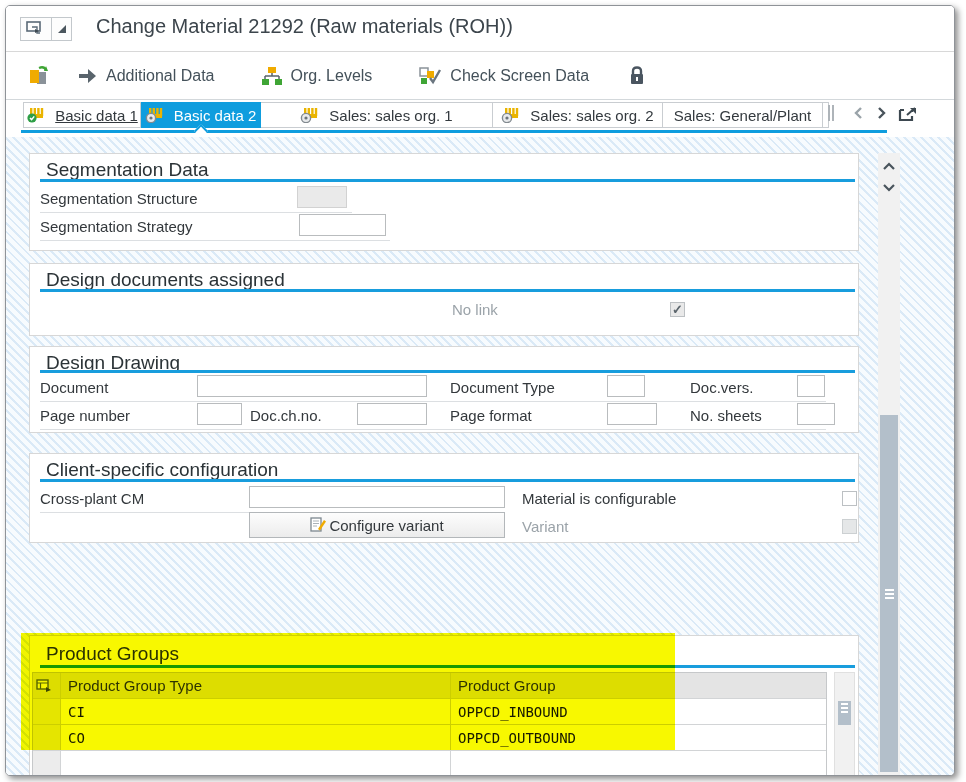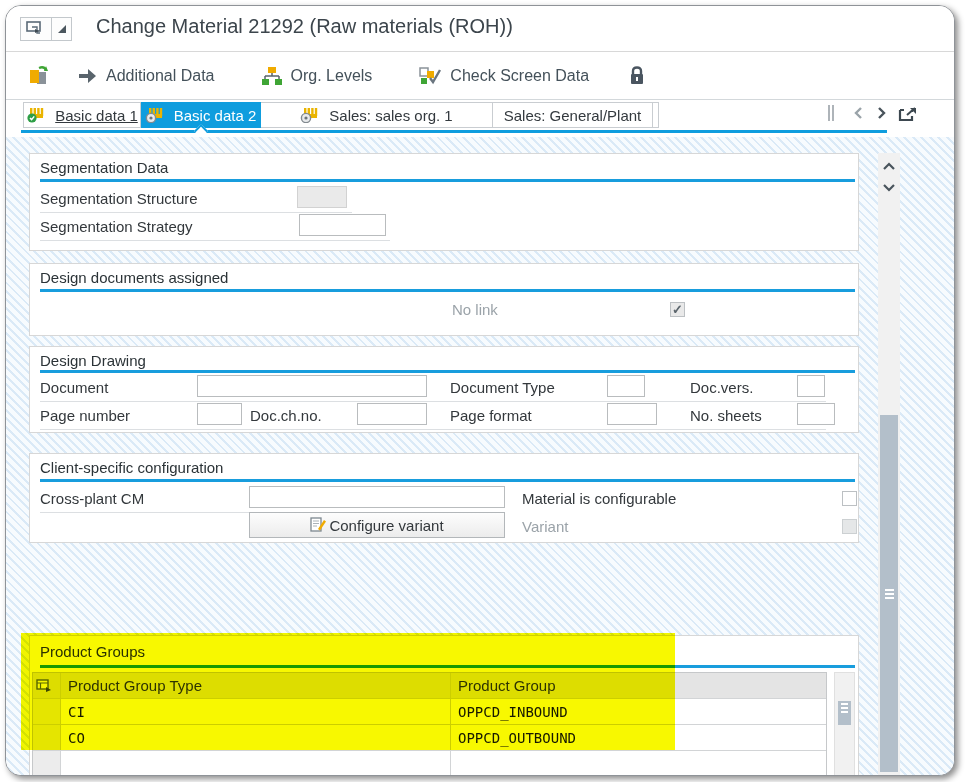--- a/index.html
+++ b/index.html
@@ -1,20 +1,20 @@
 <!DOCTYPE html>
 <html><head>
 <meta charset="utf-8">
 <style>
   * { box-sizing: border-box; margin: 0; padding: 0; }
   html,body { width:966px; height:782px; overflow:hidden; background:#fff;
     font-family:"Liberation Sans", sans-serif; }
 
   .window { position:absolute; left:5px; top:5px; width:950px; height:771px;
-    background:#fff; border:1px solid #8f9398; border-radius:16px;
+    background:#fff; border:1px solid #8f9398; border-radius:5px;
     box-shadow:3px 3px 6px rgba(0,0,0,.45); overflow:hidden; }
 
   
   .titlebar { position:absolute; left:0; top:0; width:100%; height:46px;
     background:#fff; border-bottom:1px solid #d8d8d8; }
   .sysbtns { position:absolute; left:14px; top:11px; height:24px; display:flex; }
   .sysbtn { width:32px; height:24px; border:1px solid #c3c8cc; background:#fdfdfd;
     display:flex; align-items:center; justify-content:center; }
   .sysbtn.small { width:20px; border-left:none; }
   .page-title { position:absolute; left:90px; top:9px; font-size:20px; color:#3c454c; }
@@ -39,21 +39,21 @@
   .tab-underline { position:absolute; left:15px; top:29px; width:866px; height:3px; background:#0f9dde; }
   .tab-notch { position:absolute; left:190px; top:25px; width:10px; height:10px; background:#fff;
     border-left:2px solid #0f9dde; border-top:2px solid #0f9dde; transform:rotate(45deg); }
 
   
   .content-bg { position:absolute; left:0; top:131px; width:948px; height:639px;
     background-color:#f7fbfe;
     background-image:repeating-linear-gradient(45deg, rgba(183,212,238,.45) 0 2px, rgba(255,255,255,0) 2px 6px); }
 
   .sec { position:absolute; left:23px; width:830px; background:#fff; border:1px solid #d7d7d7; }
-  .sec-title { position:absolute; left:10px; top:5px; font-size:15px; color:#2b3337; }
+  .sec-title { position:absolute; left:16px; top:5px; font-size:19px; color:#2b3337; }
   .sec-rule { position:absolute; left:10px; right:3px; height:3px; background:#189ddd; }
   .lbl { position:absolute; font-size:15px; color:#33383c; }
   .lbl.gray { color:#9ba3a9; }
   .field { position:absolute; height:22px; background:#fff; border:1px solid #b9bcbe; }
   .field.disabled { background:#eaeaea; border-color:#d2d2d2; }
   .rowline { position:absolute; height:1px; background:#dcdfe2; }
   .cb { position:absolute; width:15px; height:15px; border:1px solid #bcc0c3; background:#fff;
     font-size:13px; line-height:13px; text-align:center; color:#5c666d; font-weight:bold; }
   .cb.checked { background:#e9e9e9; }
   .cb.disabled { background:#e5e7e8; border-color:#ccd0d2; }
@@ -191,20 +191,33 @@
           <rect x="4" y="1" width="2.4" height="8" fill="#eab400"></rect>
             <rect x="7.6" y="1" width="2.4" height="8" fill="#eab400"></rect>
           <rect x="11.2" y="1" width="2.4" height="8" fill="#eab400"></rect>
             <rect x="14.8" y="1" width="2.4" height="8" fill="#eab400"></rect>
           <rect x="4" y="7" width="13" height="4" fill="#eab400"></rect>
           <circle cx="6" cy="11" r="4.6" fill="#e8eaec"></circle>
           <circle cx="6" cy="11" r="4.6" fill="none" stroke="#828a90" stroke-width="1.4"></circle>
           <circle cx="6" cy="11" r="1.6" fill="#6c757c"></circle>
         </svg>
         <span>Sales: sales org. 1</span>
+      </div>
+      <div class="tab" style="width:170px">
+        <svg width="18" height="16" viewBox="0 0 18 16">
+          <rect x="4" y="1" width="2.4" height="8" fill="#eab400"></rect>
+            <rect x="7.6" y="1" width="2.4" height="8" fill="#eab400"></rect>
+          <rect x="11.2" y="1" width="2.4" height="8" fill="#eab400"></rect>
+            <rect x="14.8" y="1" width="2.4" height="8" fill="#eab400"></rect>
+          <rect x="4" y="7" width="13" height="4" fill="#eab400"></rect>
+          <circle cx="6" cy="11" r="4.6" fill="#e8eaec"></circle>
+          <circle cx="6" cy="11" r="4.6" fill="none" stroke="#828a90" stroke-width="1.4"></circle>
+          <circle cx="6" cy="11" r="1.6" fill="#6c757c"></circle>
+        </svg>
+        <span>Sales: sales org. 2</span>
       </div>
       <div class="tab" style="width:160px">
         <span>Sales: General/Plant</span>
       </div>
       <div class="tab-endcap"></div>
     </div>
     <div class="tabctl" style="left:822px">
       <div style="width:2px;height:16px;background:#aeb4b9;margin-right:2px"></div>
       <div style="width:2px;height:16px;background:#aeb4b9"></div>
     </div>

